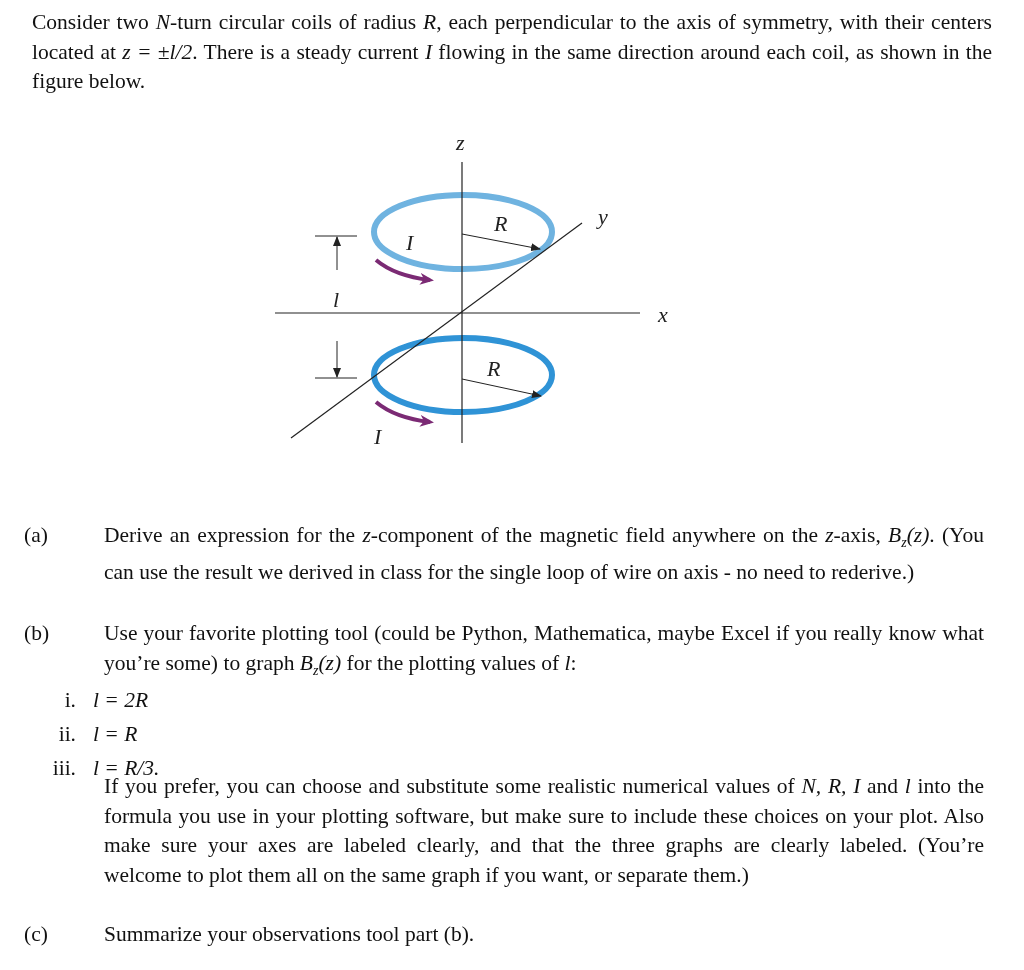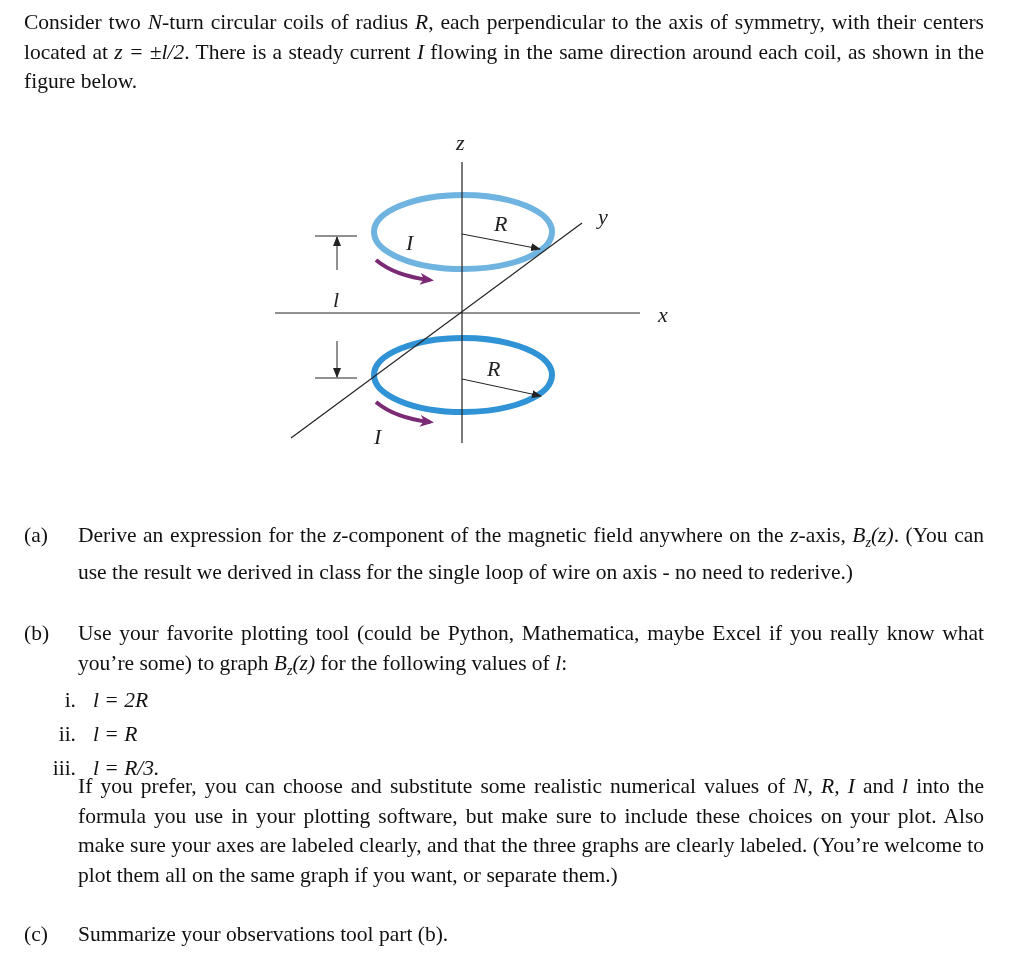--- a/index.html
+++ b/index.html
@@ -1,27 +1,27 @@
 <!DOCTYPE html>
 <html><head>
 <meta charset="utf-8">
 <style>
   html, body { margin: 0; padding: 0; background: #ffffff; }
   body {
     width: 1024px; height: 970px; position: relative; overflow: hidden;
     font-family: "Liberation Serif", "DejaVu Serif", serif;
     color: #111; font-size: 21.5px; line-height: 29.5px;
   }
-  .para { position: absolute; left: 24px; width: 960px; text-align: justify; }
+  .para { position: absolute; left: 32px; width: 960px; text-align: justify; }
   .intro { top: 8px; }
   i.m { font-style: italic; }
   .fig { position: absolute; left: 0; top: 0; }
   .item { position: absolute; left: 24px; width: 960px; }
   .label { position: absolute; left: 0; top: 0; width: 52px; }
-  .body { margin-left: 54px; text-align: justify; }
+  .body { margin-left: 80px; text-align: justify; }
   .sub { position: absolute; left: 0; }
   .sub .num { position: absolute; width: 52px; text-align: right; }
   .sub .expr { position: absolute; left: 69px; white-space: nowrap; }
   .svgtext { font-family: "Liberation Serif", "DejaVu Serif", serif; font-style: italic; font-size: 22px; fill: #222; }
 </style>
 </head>
 <body>
 
 <div class="para intro"><span>Consider two </span><i class="m">N</i><span>-turn circular coils of radius </span><i class="m">R</i><span>, each perpendicular to the axis of symmetry, with their centers located at </span><i class="m">z = ±l/2</i><span>. There is a steady current </span><i class="m">I</i><span> flowing in the same direction around each coil, as shown in the figure below.</span></div>
 
@@ -69,21 +69,21 @@
   <text class="svgtext" x="374" y="444">I</text>
 </svg>
 
 <div class="item" style="top:521px;">
   <span class="label">(a)</span>
   <div class="body"><span>Derive an expression for the </span><i class="m">z</i><span>-component of the magnetic field anywhere on the </span><i class="m">z</i><span>-axis, </span><i class="m">B</i><sub><i class="m" style="font-size:14px">z</i></sub><i class="m">(z)</i><span>. (You can use the result we derived in class for the single loop of wire on axis - no need to rederive.)</span></div>
 </div>
 
 <div class="item" style="top:619px;">
   <span class="label">(b)</span>
-  <div class="body"><span>Use your favorite plotting tool (could be Python, Mathematica, maybe Excel if you really know what you’re some) to graph </span><i class="m">B</i><sub><i class="m" style="font-size:14px">z</i></sub><i class="m">(z)</i><span> for the following values of </span><i class="m">l</i><span>:</span></div>
+  <div class="body"><span>Use your favorite plotting tool (could be Python, Mathematica, maybe Excel if you really know what you’re some) to graph </span><i class="m">B</i><sub><i class="m" style="font-size:14px">z</i></sub><i class="m">(z)</i><span> for the plotting values of </span><i class="m">l</i><span>:</span></div>
 </div>
 
 <div class="sub" style="top:686px;left:24px;">
   <span class="num">i.</span>
   <i class="expr m">l = 2R</i>
 </div>
 <div class="sub" style="top:720px;left:24px;">
   <span class="num">ii.</span>
   <i class="expr m">l = R</i>
 </div>

